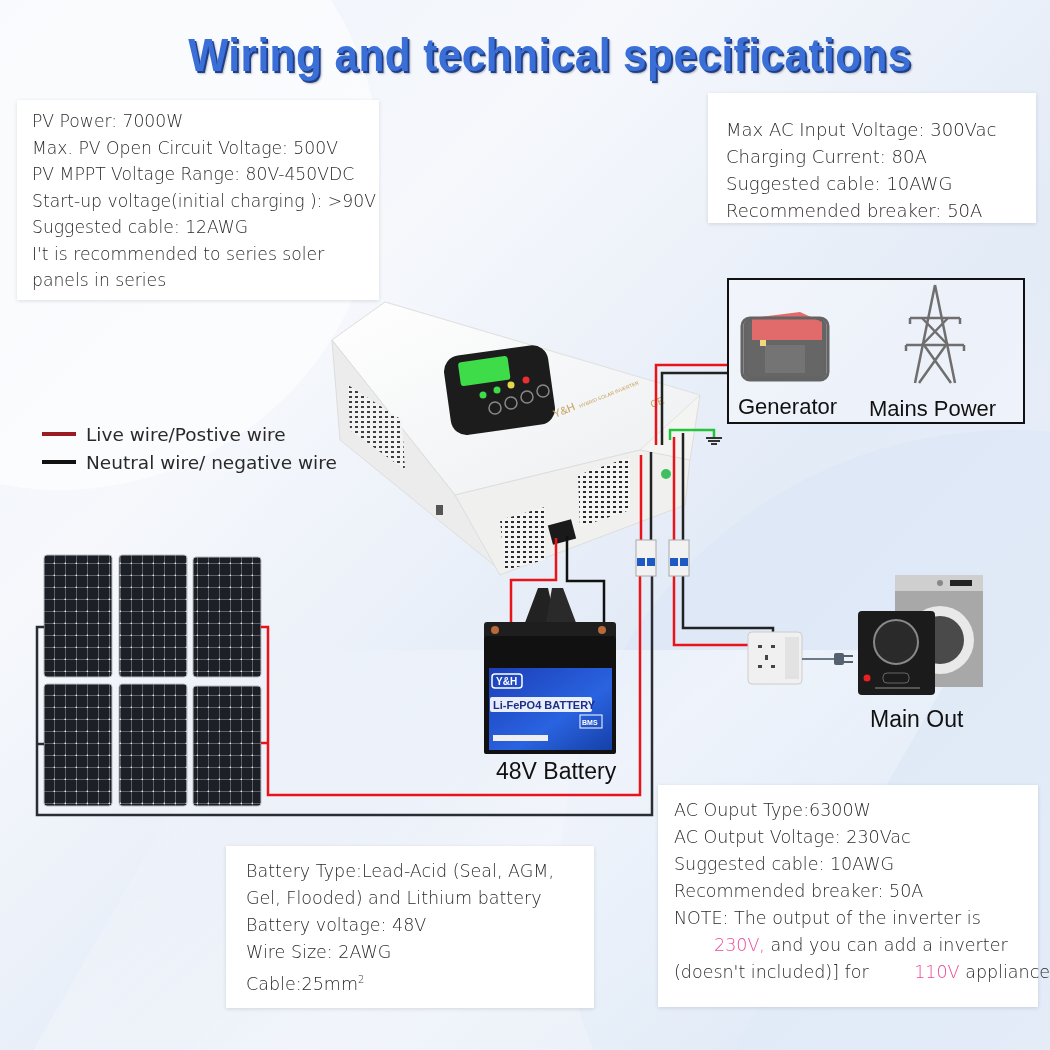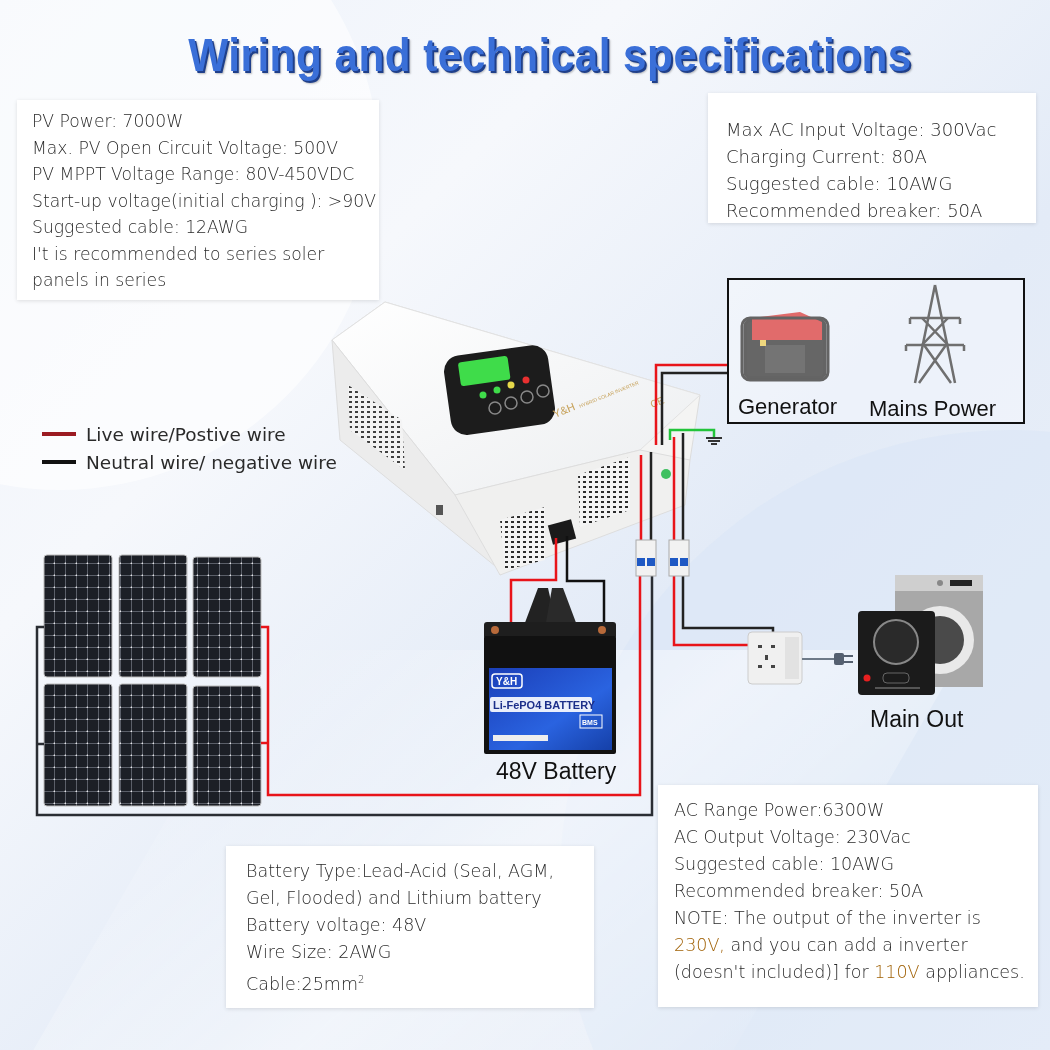--- a/index.html
+++ b/index.html
@@ -26,21 +26,21 @@
   .spec-box {
     position: absolute; background: #fff; box-shadow: 0 1px 4px rgba(0,0,0,0.12);
     font-size: 18.5px; line-height: 27px; color: #2a2a2a;
     font-family: "DejaVu Sans", sans-serif; font-weight: 300;
   }
   .spec-box .line { white-space: nowrap; display: block; }
   .pv-box { left: 17px; top: 100px; width: 362px; height: 200px; padding: 8px 0 0 15px; font-size: 17.2px; line-height: 26.5px; }
   .ac-in-box { left: 708px; top: 93px; width: 328px; height: 130px; padding: 23px 0 0 18px; font-size: 18px; }
   .batt-box { left: 226px; top: 846px; width: 368px; height: 162px; padding: 12px 0 0 20px; font-size: 17.5px; }
   .ac-out-box { left: 658px; top: 785px; width: 380px; height: 222px; padding: 12px 0 0 16px; font-size: 17.5px; }
-  .red { color: #a16207; }
+  .red { color: #ec4899; margin-left: 40px; }
   sup { font-size: 10px; }
 
   .legend { position: absolute; left: 42px; top: 420px; }
   .legend-item { display: flex; align-items: center; height: 28px; font-size: 18.5px; color: #2a2a2a; font-family: "DejaVu Sans", sans-serif; }
   .legend-swatch { width: 34px; height: 4px; margin-right: 10px; }
 
   .source-box {
     position: absolute; left: 727px; top: 278px; width: 298px; height: 146px;
     border: 2px solid #111; background: rgba(255,255,255,0.35);
   }
@@ -263,20 +263,20 @@
 
 <div class="spec-box batt-box">
   <span class="line">Battery Type:Lead-Acid (Seal, AGM,</span>
   <span class="line">Gel, Flooded) and Lithium battery</span>
   <span class="line">Battery voltage: 48V</span>
   <span class="line">Wire Size: 2AWG</span>
   <span class="line"><span>Cable:25mm</span><sup>2</sup></span>
 </div>
 
 <div class="spec-box ac-out-box">
-  <span class="line">AC Range Power:6300W</span>
+  <span class="line">AC Ouput Type:6300W</span>
   <span class="line">AC Output Voltage: 230Vac</span>
   <span class="line">Suggested cable: 10AWG</span>
   <span class="line">Recommended breaker: 50A</span>
   <span class="line">NOTE: The output of the inverter is</span>
   <span class="line"><span class="red">230V,</span><span> and you can add a inverter</span></span>
   <span class="line"><span>(doesn't included)] for </span><span class="red">110V</span><span> appliances.</span></span>
 </div>
 
 </body></html>

